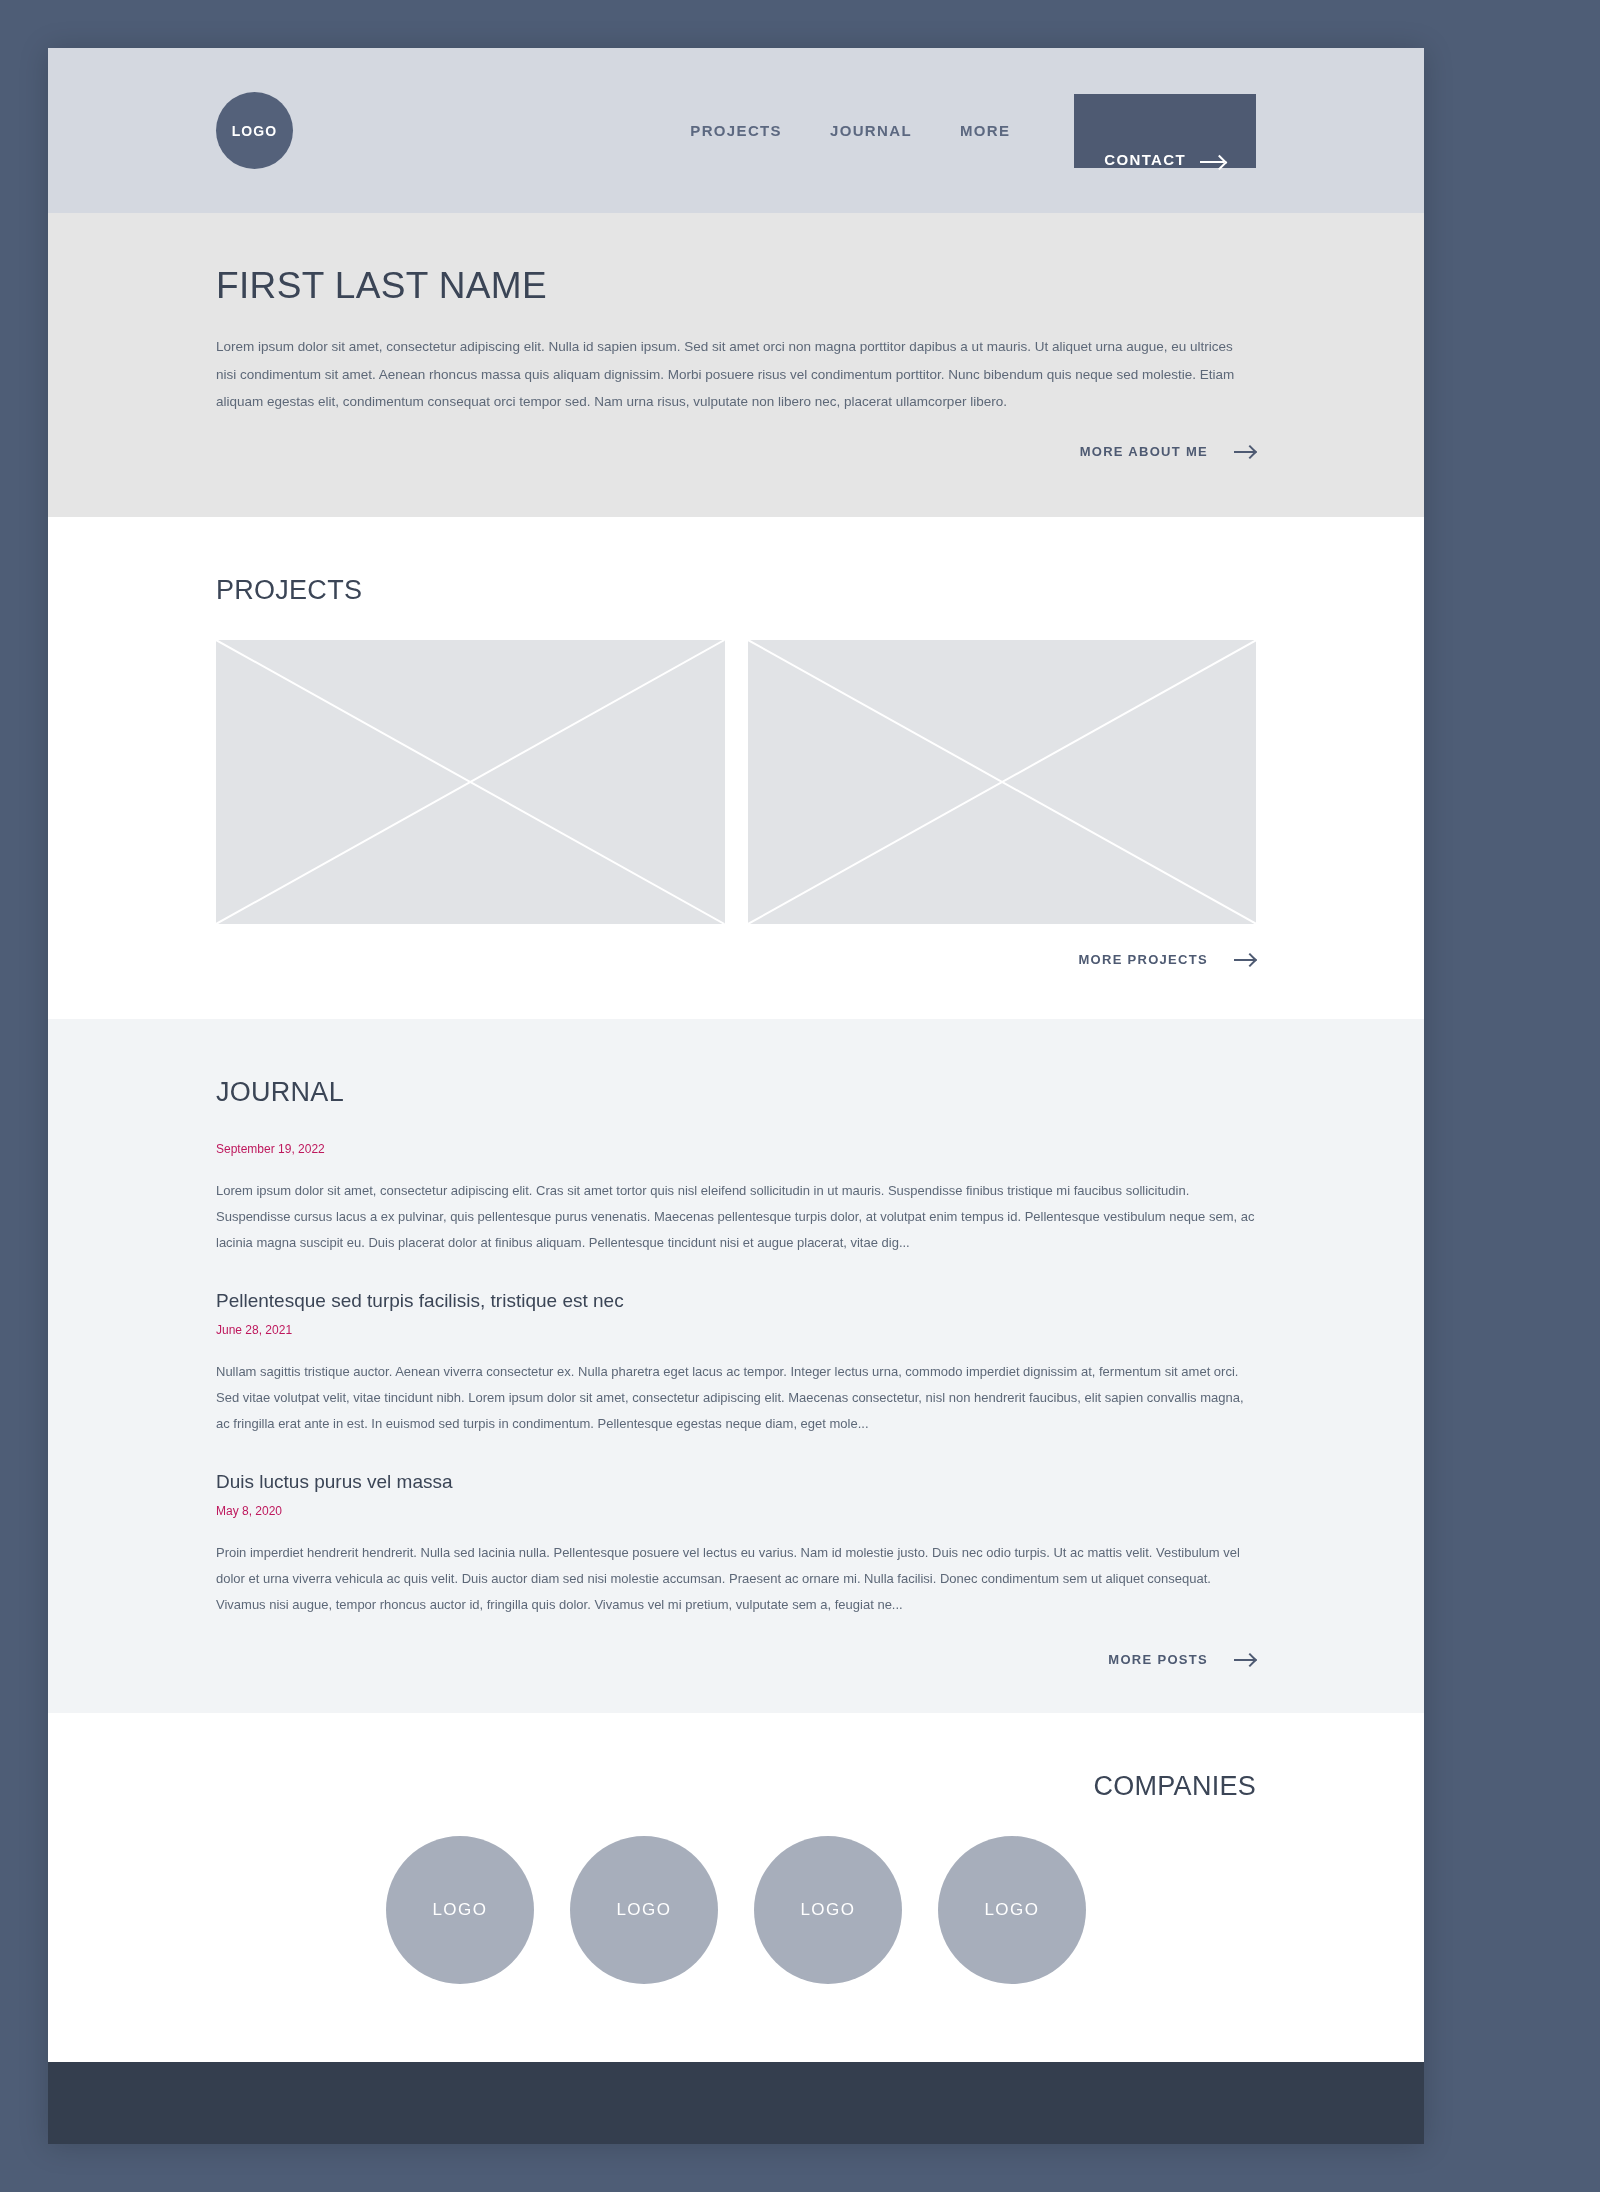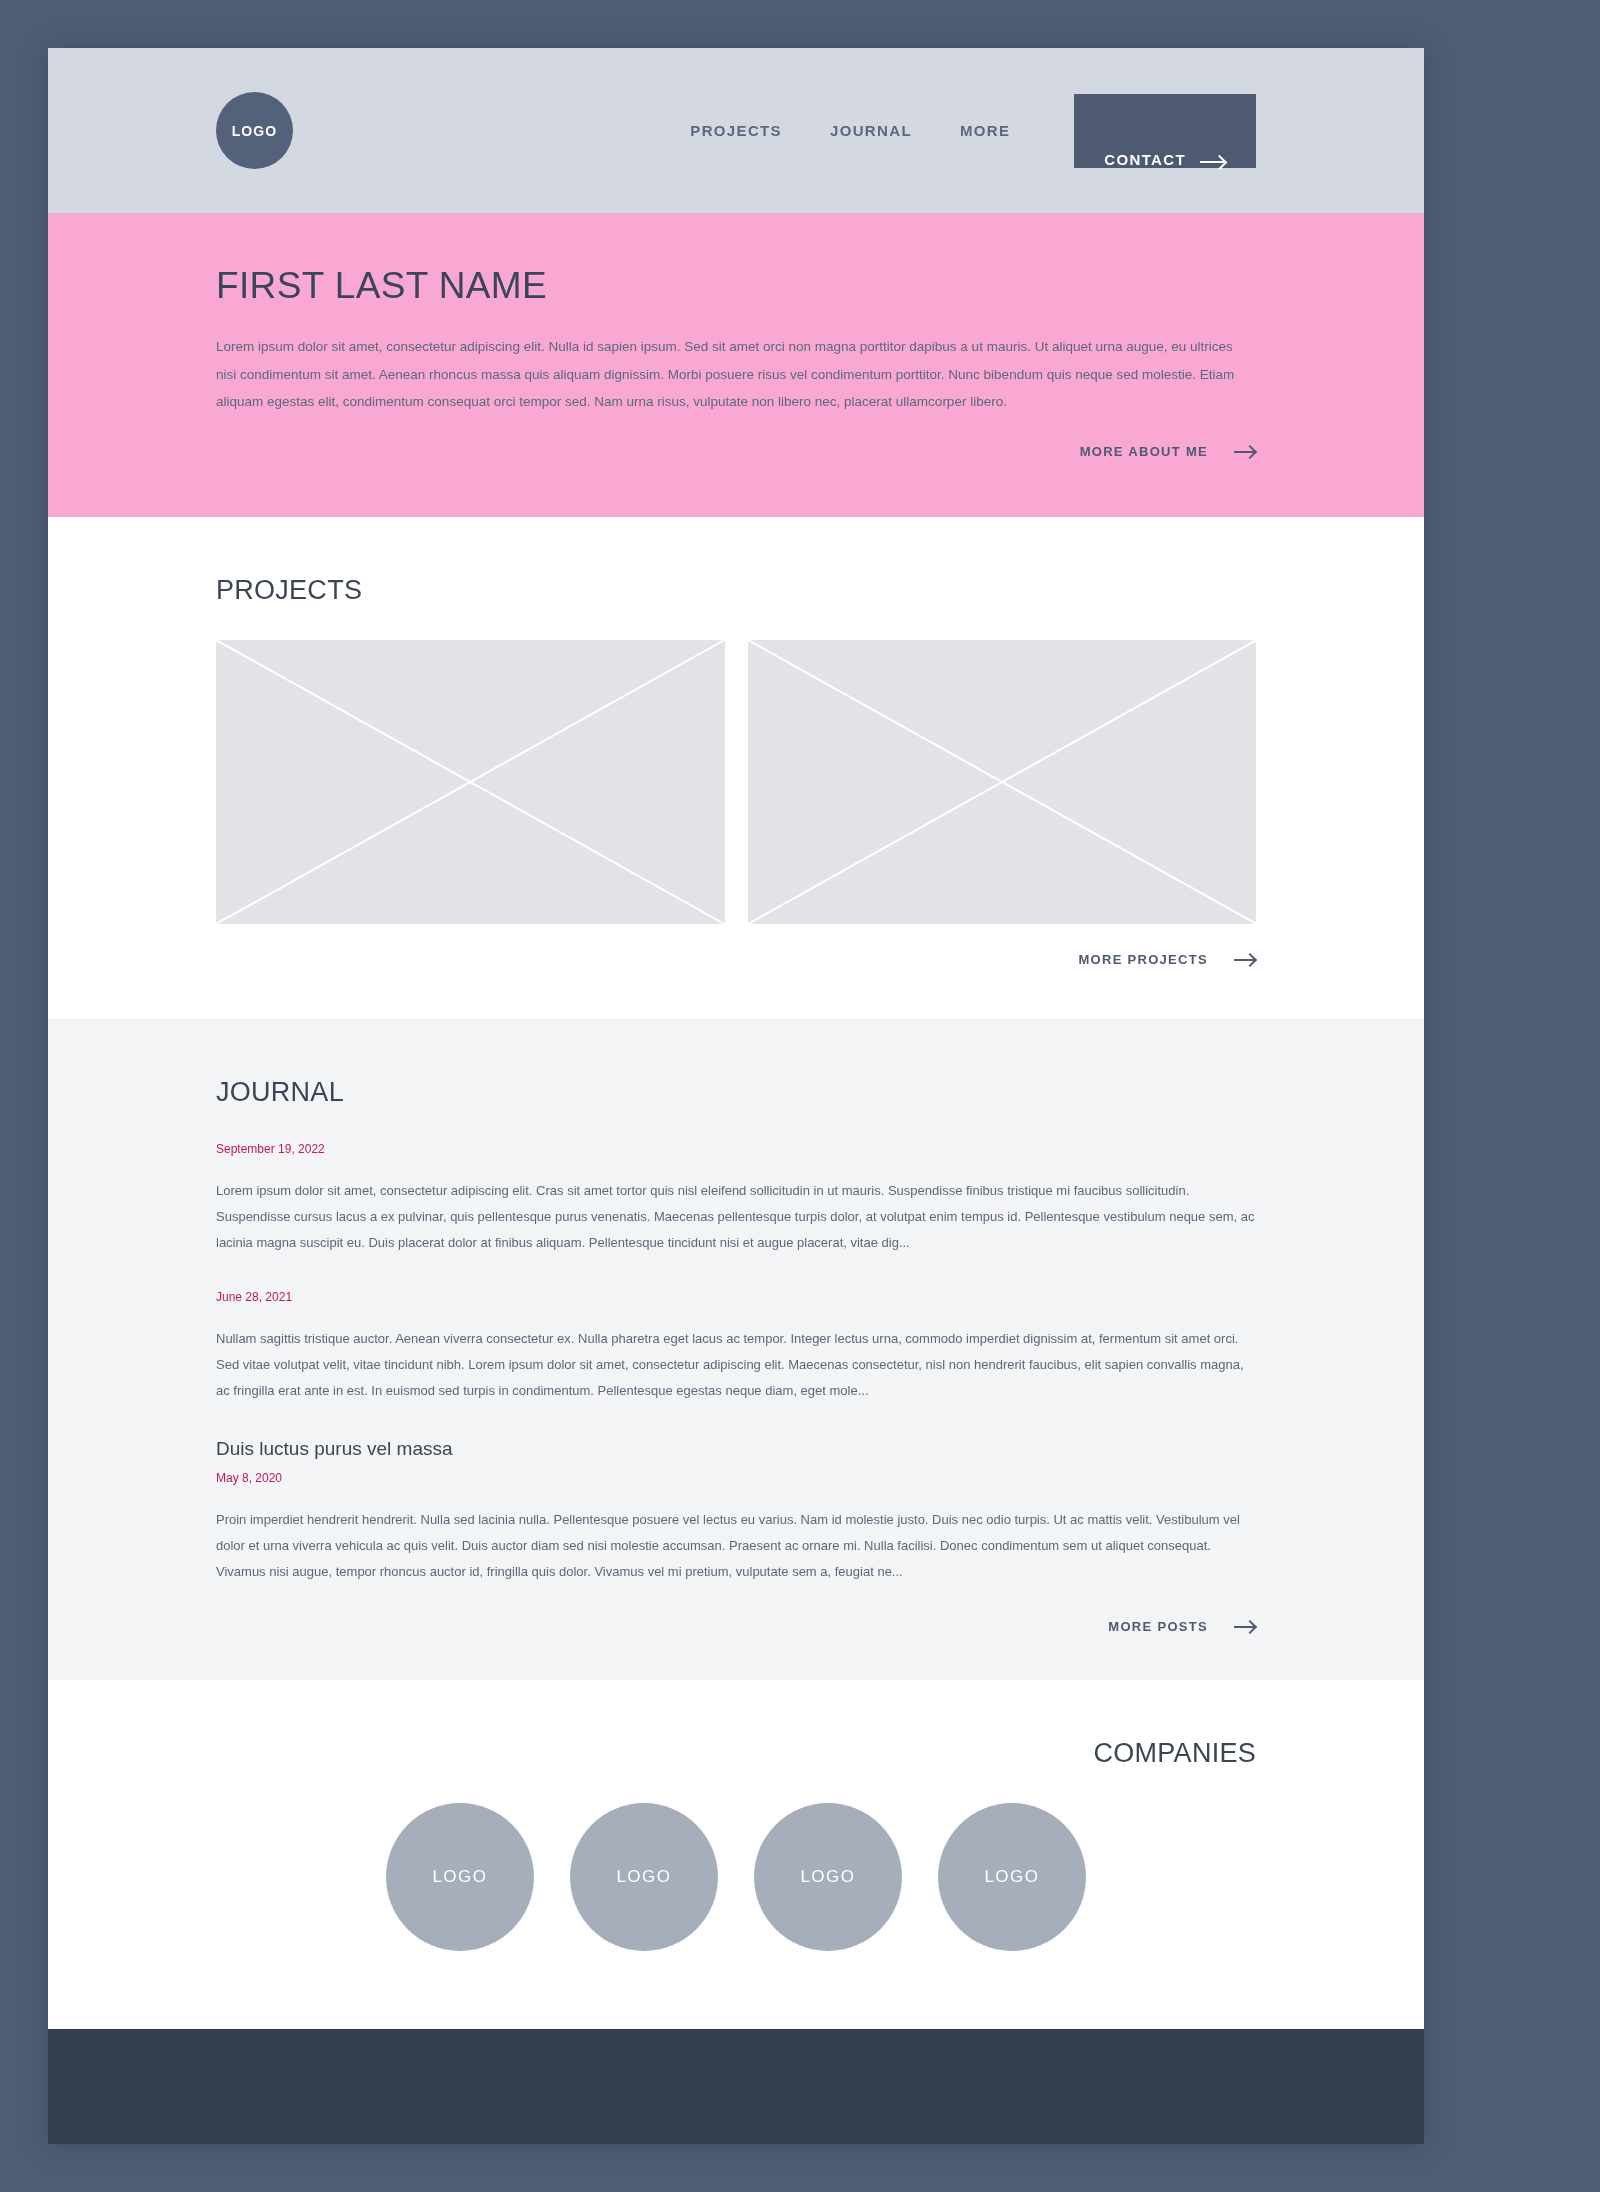--- a/index.html
+++ b/index.html
@@ -81,21 +81,21 @@
     content: ""; position: absolute; right: 1px; top: 1.5px;
     width: 9px; height: 9px;
     border-top: 2px solid currentColor; border-right: 2px solid currentColor;
     transform: rotate(45deg);
   }
   .arrow.sm { width: 22px; height: 11px; }
   .arrow.sm::before { width: 20px; top: 4.5px; }
   .arrow.sm::after { width: 8px; height: 8px; top: 1px; }
 
   
-  .hero { background: #f9a8d4; padding: 52px 0 58px; }
+  .hero { background: #e5e5e5; padding: 52px 0 58px; }
   .h1 {
     font-size: 37px;
     font-weight: 400;
     color: #3b4556;
     letter-spacing: 0.01em;
     margin-bottom: 26px;
   }
   .body-text {
     font-size: 13.5px;
     line-height: 2.05;
@@ -215,20 +215,21 @@
   <section class="journal">
     <div class="rail">
       <h2 class="h2">JOURNAL</h2>
 
       <article class="post">
         <div class="post-date">September 19, 2022</div>
         <p class="post-body">Lorem ipsum dolor sit amet, consectetur adipiscing elit. Cras sit amet tortor quis nisl eleifend sollicitudin in ut mauris. Suspendisse finibus tristique mi faucibus sollicitudin. Suspendisse cursus lacus a ex pulvinar, quis pellentesque purus venenatis. Maecenas pellentesque turpis dolor, at volutpat enim tempus id. Pellentesque vestibulum neque sem, ac lacinia magna suscipit eu. Duis placerat dolor at finibus aliquam. Pellentesque tincidunt nisi et augue placerat, vitae dig...</p>
       </article>
 
       <article class="post">
+        <h3 class="post-title">Pellentesque sed turpis facilisis, tristique est nec</h3>
         <div class="post-date">June 28, 2021</div>
         <p class="post-body">Nullam sagittis tristique auctor. Aenean viverra consectetur ex. Nulla pharetra eget lacus ac tempor. Integer lectus urna, commodo imperdiet dignissim at, fermentum sit amet orci. Sed vitae volutpat velit, vitae tincidunt nibh. Lorem ipsum dolor sit amet, consectetur adipiscing elit. Maecenas consectetur, nisl non hendrerit faucibus, elit sapien convallis magna, ac fringilla erat ante in est. In euismod sed turpis in condimentum. Pellentesque egestas neque diam, eget mole...</p>
       </article>
 
       <article class="post">
         <h3 class="post-title">Duis luctus purus vel massa</h3>
         <div class="post-date">May 8, 2020</div>
         <p class="post-body">Proin imperdiet hendrerit hendrerit. Nulla sed lacinia nulla. Pellentesque posuere vel lectus eu varius. Nam id molestie justo. Duis nec odio turpis. Ut ac mattis velit. Vestibulum vel dolor et urna viverra vehicula ac quis velit. Duis auctor diam sed nisi molestie accumsan. Praesent ac ornare mi. Nulla facilisi. Donec condimentum sem ut aliquet consequat. Vivamus nisi augue, tempor rhoncus auctor id, fringilla quis dolor. Vivamus vel mi pretium, vulputate sem a, feugiat ne...</p>
       </article>
 

